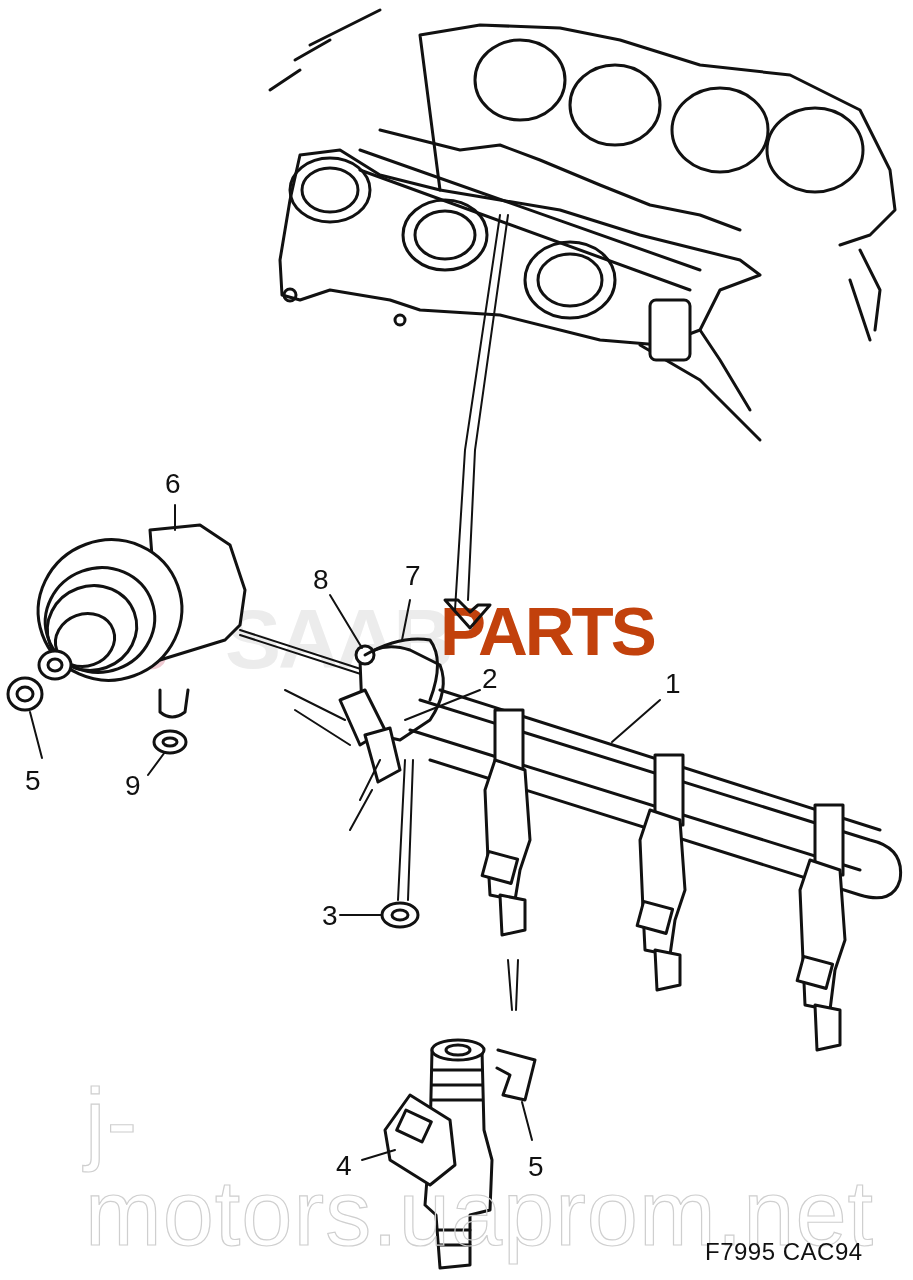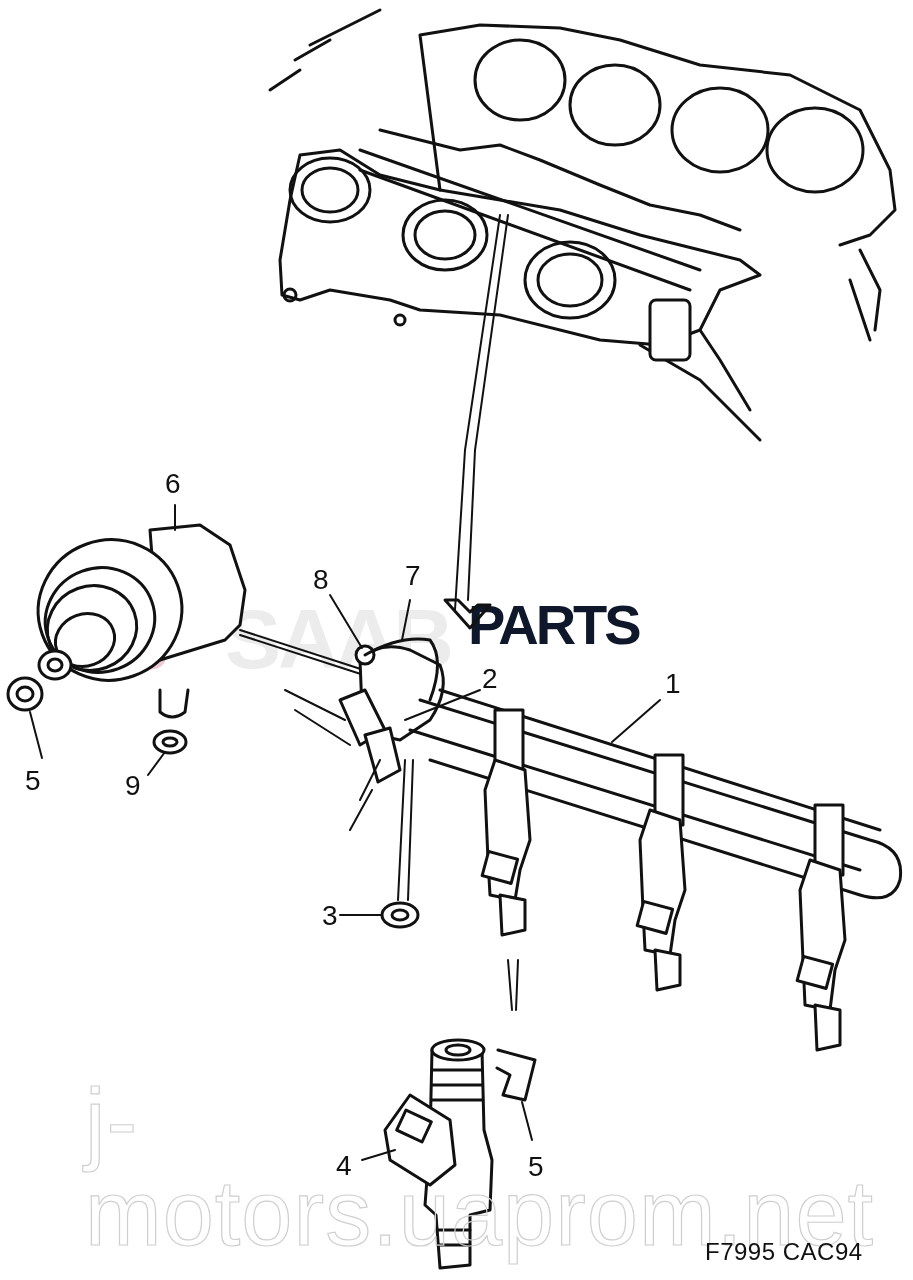--- a/index.html
+++ b/index.html
@@ -1,19 +1,19 @@
 <!DOCTYPE html>
 <html><head>
   <meta charset="utf-8">
   <style>
     html, body { margin:0; padding:0; background:#ffffff; }
     body { width:913px; height:1280px; position:relative; overflow:hidden; font-family:"Liberation Sans", sans-serif; }
     svg.drawing { position:absolute; left:0; top:0; }
     .lbl { position:absolute; font-size:28px; color:#111; line-height:1; }
-    .wm-brand { position:absolute; left:440px; top:597px; font-size:56px; font-weight:bold; color:#0f172a; letter-spacing:-3px; line-height:1;margin-left:28px; }
+    .wm-brand { position:absolute; left:440px; top:597px; font-size:69px; font-weight:bold; color:#c2410c; letter-spacing:-3px; line-height:1; }
     .wm-brand-gray { position:absolute; left:225px; top:597px; font-size:84px; font-weight:bold; color:#ececec; letter-spacing:-3px; line-height:1; }
     .wm-brand-e { position:absolute; left:130px; top:610px; font-size:70px; font-weight:bold; color:#e9b4c0; line-height:1; opacity:.7; }
     .wm-site { position:absolute; left:85px; top:1075px; font-size:92px; color:transparent; -webkit-text-stroke:1.2px #cfcfcf; letter-spacing:1px; line-height:1; }
     .code { position:absolute; left:705px; top:1238px; font-size:24px; font-weight:normal; color:#111; letter-spacing:0.5px; }
     .s { fill:none; stroke:#111; stroke-width:3; stroke-linejoin:round; stroke-linecap:round; }
     .t { fill:none; stroke:#111; stroke-width:2; stroke-linecap:round; }
     .w { fill:#fff; stroke:#111; stroke-width:3; stroke-linejoin:round; }
   </style>
 </head>
 <body>

